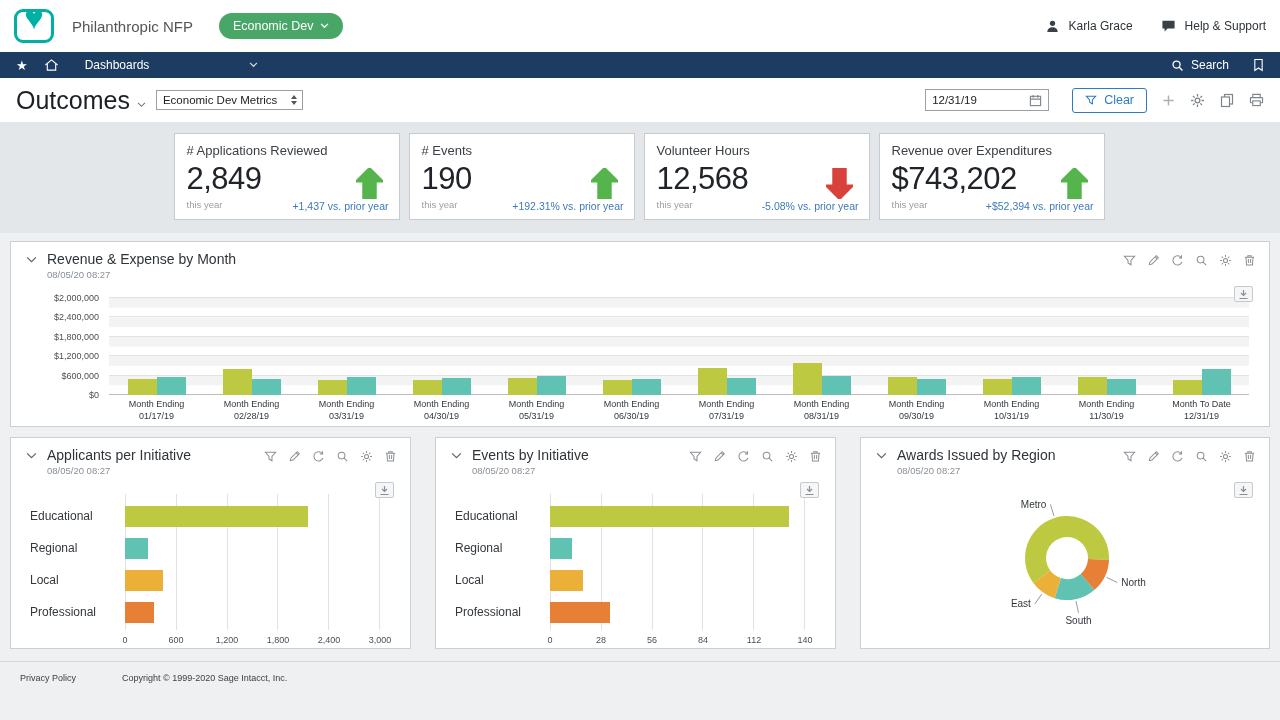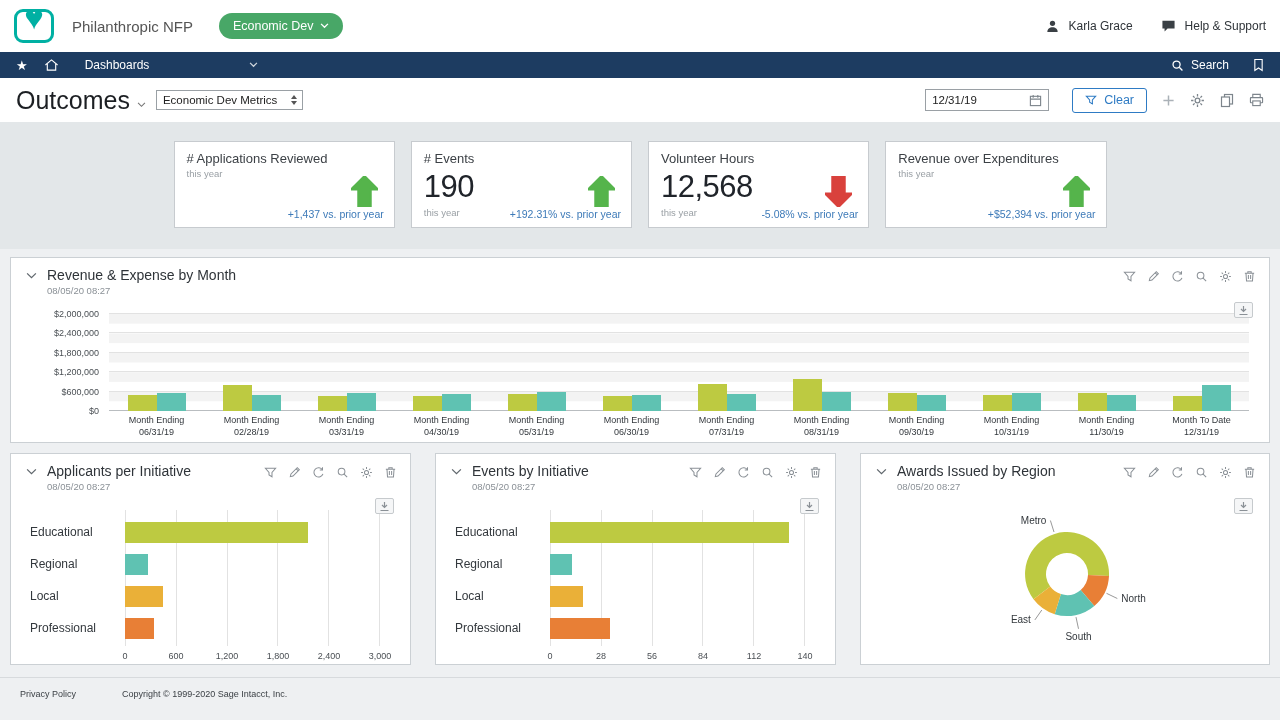--- a/index.html
+++ b/index.html
@@ -39,21 +39,21 @@
   .date-box{border:1px solid #9aa0a5;height:22px;width:124px;display:flex;align-items:center;padding:0 6px;background:#fff}
   .date-box input{border:none;outline:none;flex:1;font-size:11.5px;font-family:inherit;color:#222;width:80px;background:transparent}
   .clear-btn{border:1px solid #2e7bc4;color:#2e7bc4;background:#fff;height:25px;padding:0 12px;border-radius:3px;font-size:12.5px;display:flex;align-items:center;gap:7px;font-family:inherit;cursor:pointer;margin-left:8px}
   .clear-btn svg{stroke:#2e7bc4;fill:none}
   .hicon{cursor:pointer;display:flex}
   .hicon svg{fill:none;stroke:#7d858c;stroke-width:1.2}
   .hicon.plus svg{stroke:#aab1b7}
 
   
   .kpi-strip{background:#e3e7e9;padding:11px 0 13px}
-  .kpi-row{width:933px;margin:8px auto;display:flex;gap:16px}
+  .kpi-row{width:933px;margin:0 auto;display:flex;gap:9px}
   .kpi-card{background:#fff;border:1px solid #c7cbcf;width:226px;height:87px;position:relative;padding:9px 12px}
   .kpi-title{font-size:13px;color:#3c4146}
   .kpi-value{font-size:31px;color:#20242a;margin-top:3px;letter-spacing:-0.5px}
   .kpi-period{font-size:9.5px;color:#9aa0a5;margin-top:2px}
   .kpi-arrow{position:absolute;right:16px;top:34px}
   .kpi-arrow polygon{fill:#55b44b;stroke:#55b44b;stroke-width:2;stroke-linejoin:round}
   .kpi-arrow.down svg{transform:rotate(180deg)}
   .kpi-arrow.down polygon{fill:#d9413c;stroke:#d9413c}
   .kpi-delta{position:absolute;right:10px;bottom:7px;font-size:10.5px;color:#3d7ab8}
 
@@ -224,20 +224,21 @@
           <rect x="4" y="8.5" width="8" height="5" style="fill:#fff"></rect>
         </svg>
     </span>
   </div>
 </div>
 
 <div class="kpi-strip">
   <div class="kpi-row">
     <div class="kpi-card">
       <div class="kpi-title"># Applications Reviewed</div>
+      <div class="kpi-value">2,849</div>
       <div class="kpi-period">this year</div>
       <span class="kpi-arrow up">
           <svg width="27" height="31" viewBox="0 0 26 30">
             <polygon points="13,0 26,13 19,13 19,30 7,30 7,13 0,13"></polygon>
           </svg>
         </span>
       <div class="kpi-delta">+1,437 vs. prior year</div>
     </div>
     <div class="kpi-card">
       <div class="kpi-title"># Events</div>
@@ -256,20 +257,21 @@
       <div class="kpi-period">this year</div>
       <span class="kpi-arrow down">
           <svg width="27" height="31" viewBox="0 0 26 30">
             <polygon points="13,0 26,13 19,13 19,30 7,30 7,13 0,13"></polygon>
           </svg>
         </span>
       <div class="kpi-delta">-5.08% vs. prior year</div>
     </div>
     <div class="kpi-card">
       <div class="kpi-title">Revenue over Expenditures</div>
+      <div class="kpi-value">$743,202</div>
       <div class="kpi-period">this year</div>
       <span class="kpi-arrow up">
           <svg width="27" height="31" viewBox="0 0 26 30">
             <polygon points="13,0 26,13 19,13 19,30 7,30 7,13 0,13"></polygon>
           </svg>
         </span>
       <div class="kpi-delta">+$52,394 vs. prior year</div>
     </div>
   </div>
 </div>
@@ -388,21 +390,21 @@
           </div>
           <div class="gb-group">
             <div class="gb-bar" style="height: 15.2px; background: rgb(189, 202, 65);"></div>
             <div class="gb-bar" style="height: 25.9px; background: rgb(95, 194, 178);"></div>
           </div>
         </div>
       </div>
     <div class="gb-xlabels" id="rev-chart-xlabels">
         <div class="gb-xlabel">
           <div>Month Ending</div>
-          <div>06/31/19</div>
+          <div>01/17/19</div>
         </div>
         <div class="gb-xlabel">
           <div>Month Ending</div>
           <div>02/28/19</div>
         </div>
         <div class="gb-xlabel">
           <div>Month Ending</div>
           <div>03/31/19</div>
         </div>
         <div class="gb-xlabel">

